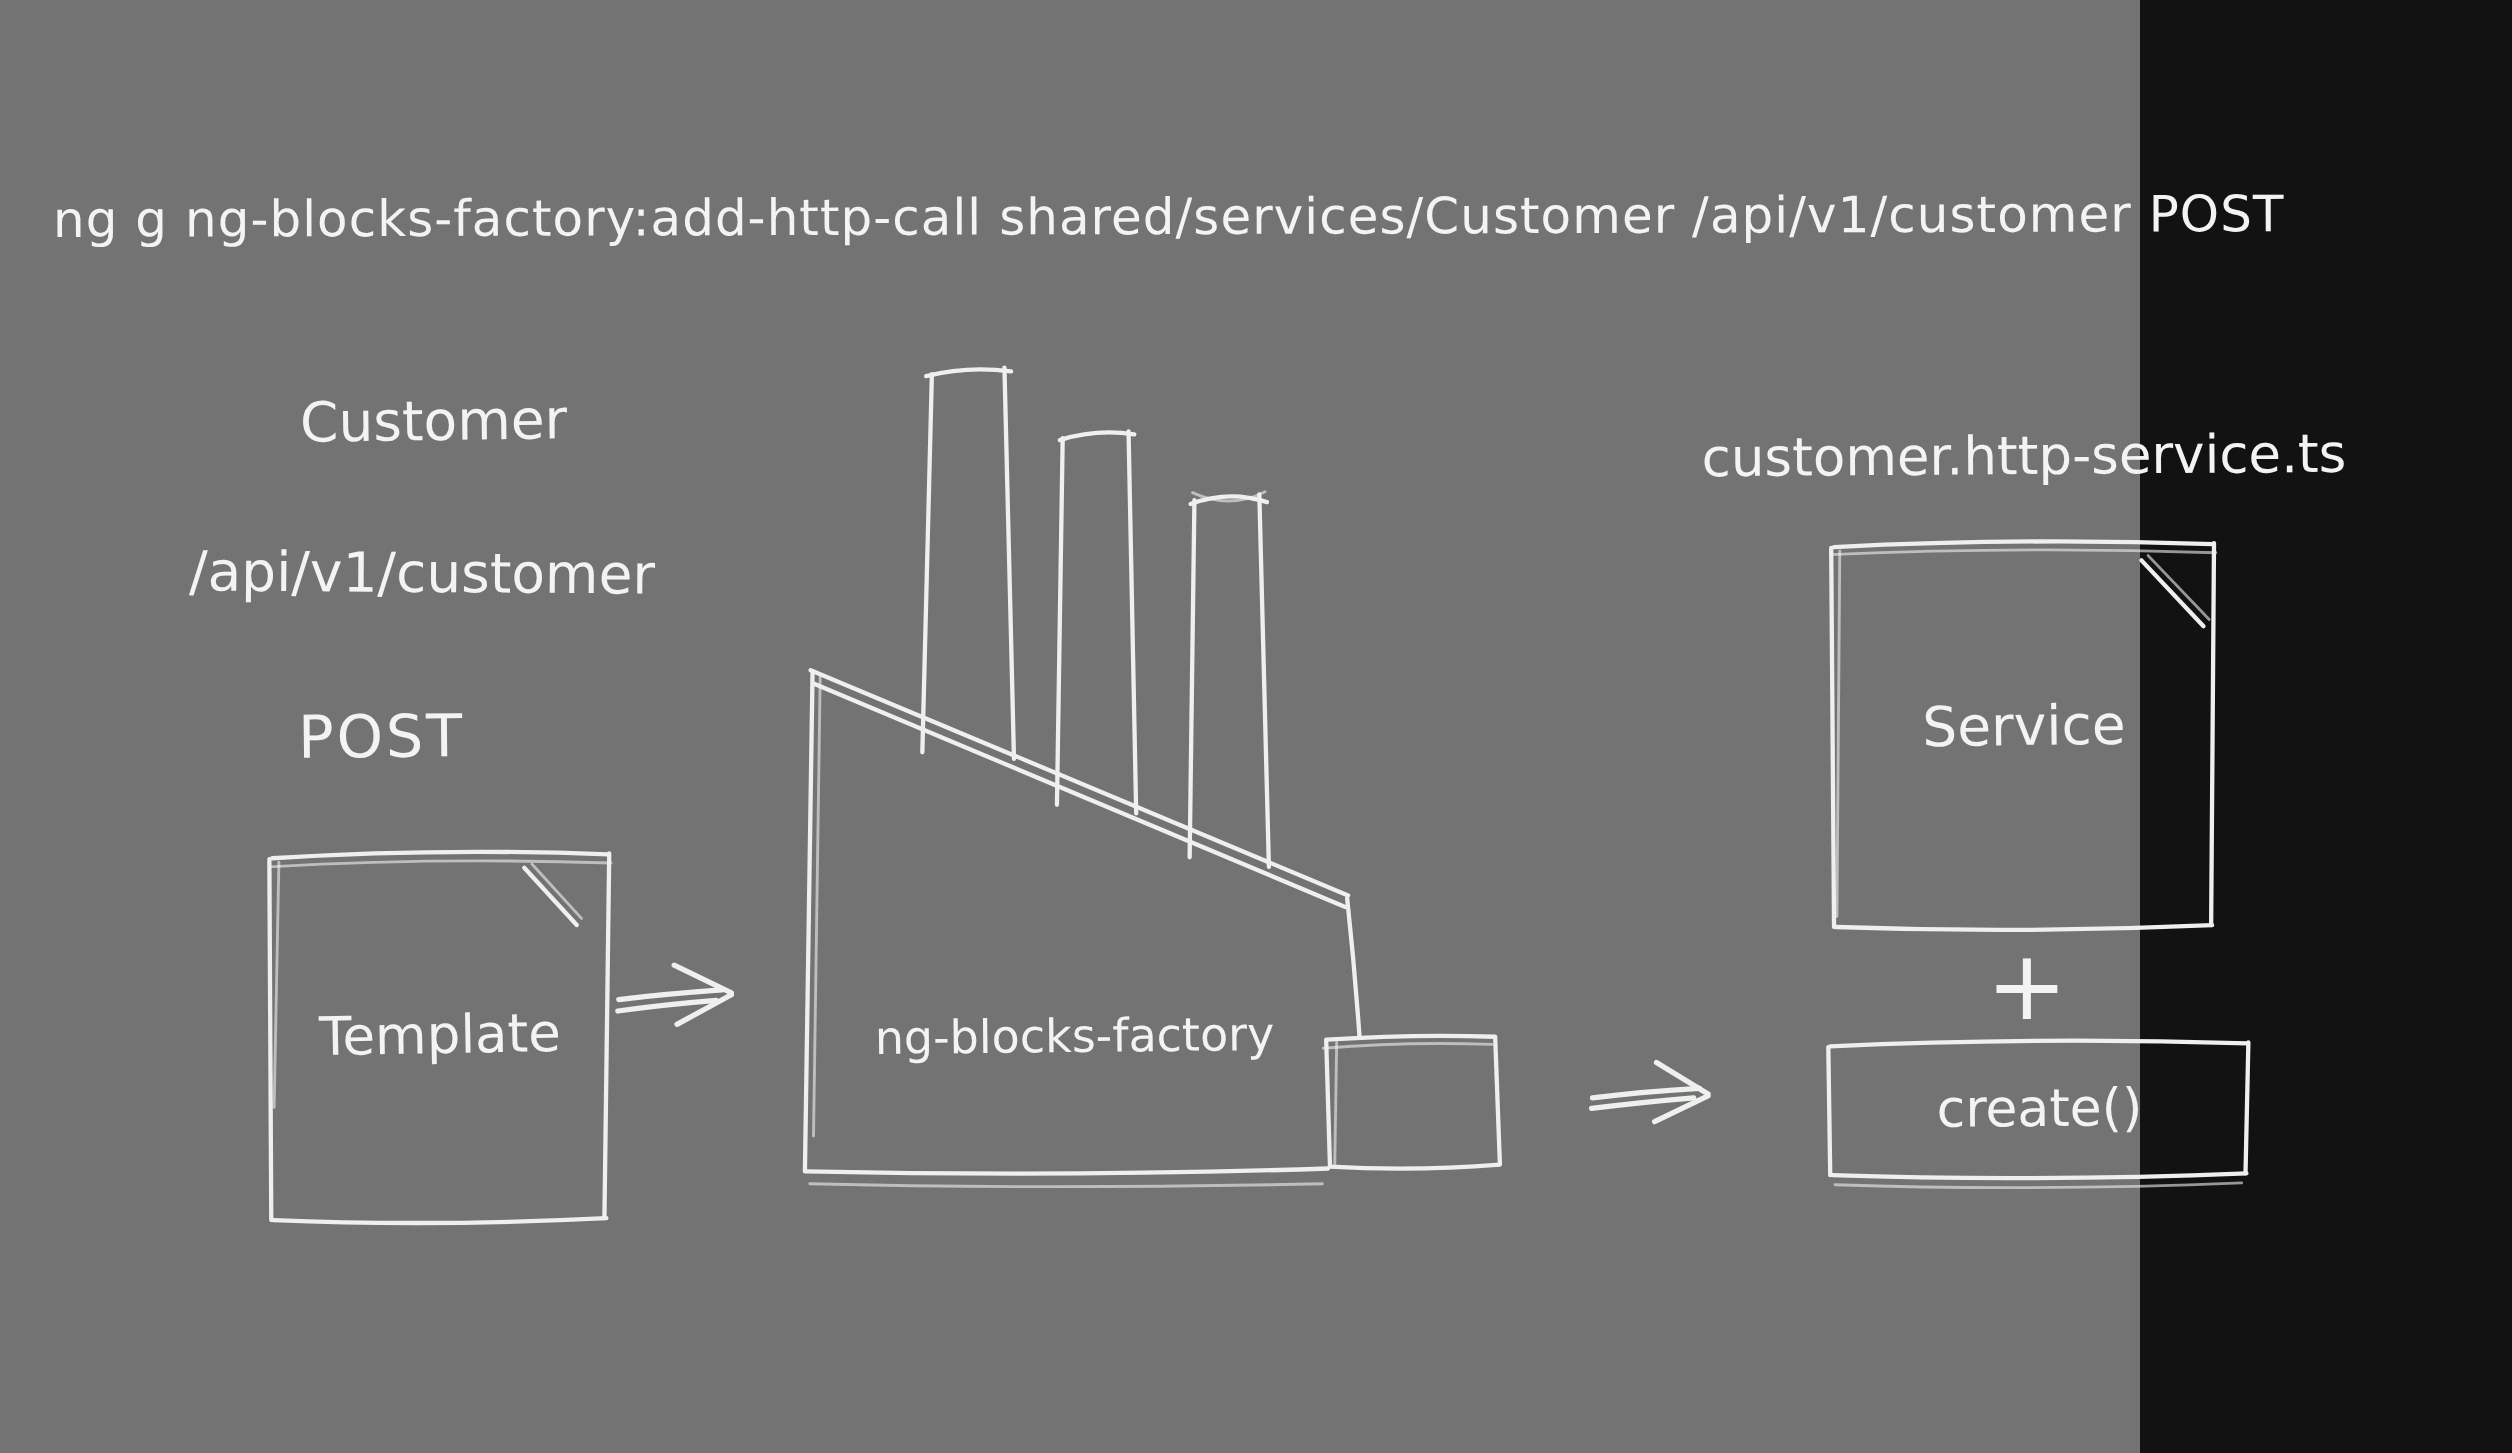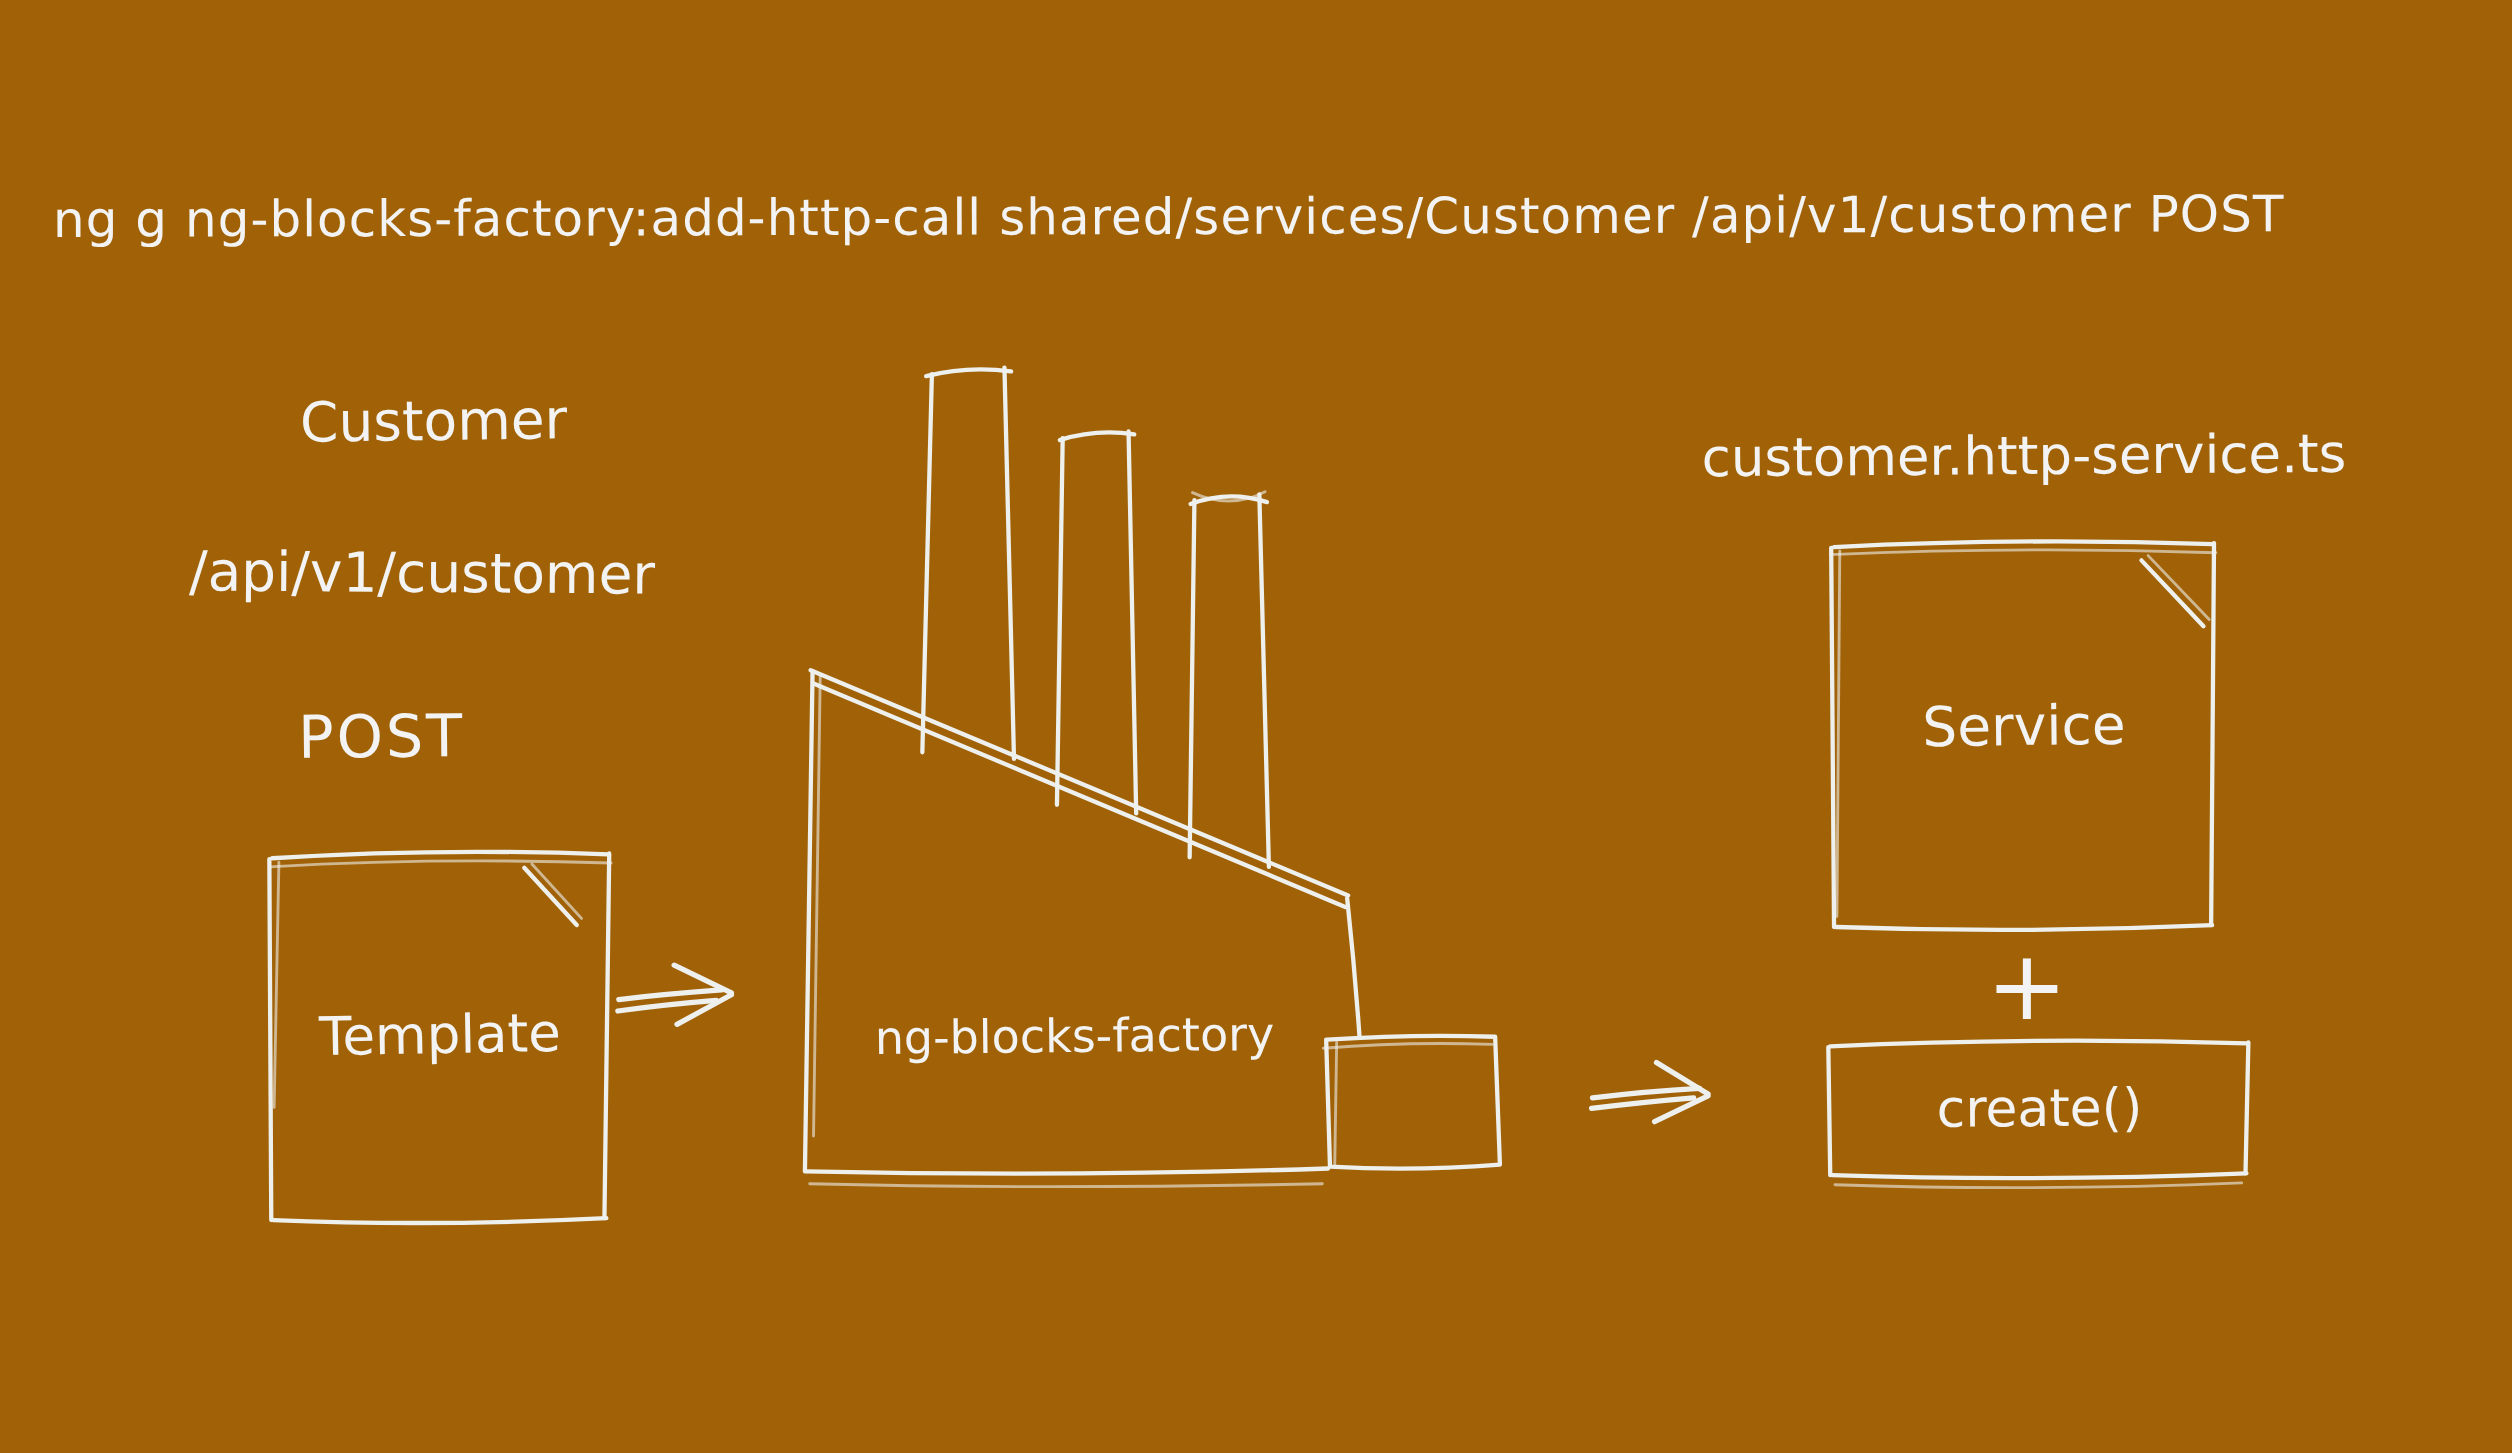--- a/index.html
+++ b/index.html
@@ -5,23 +5,23 @@
   html, body {
     margin: 0;
     padding: 0;
     background: #121212;
     width: 2512px;
     height: 1453px;
     overflow: hidden;
   }
   .stage {
     position: relative;
-    width: 2512px;
+    width: 2140px;
     height: 1453px;
-    background: #a16207;
+    background: #737373;
     font-family: "DejaVu Sans", sans-serif;
   }
   .sketch-svg {
     position: absolute;
     inset: 0;
     width: 2512px;
     height: 1453px;
   }
   .sketch-svg path {
     fill: none;

